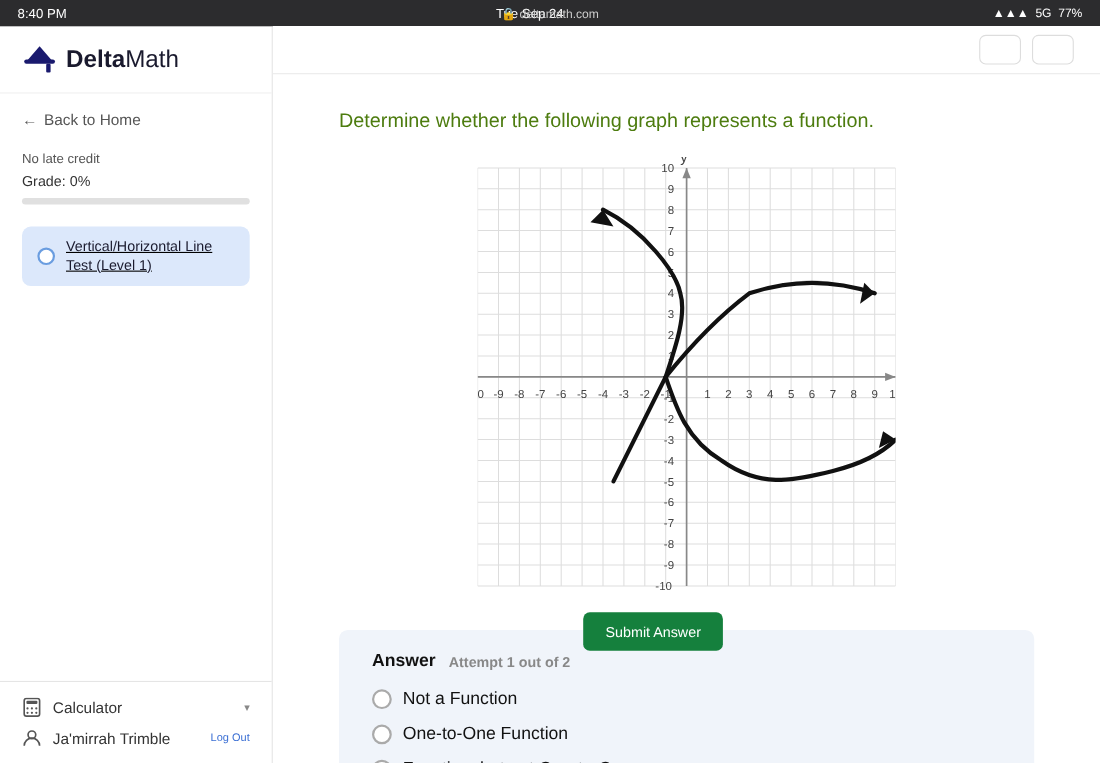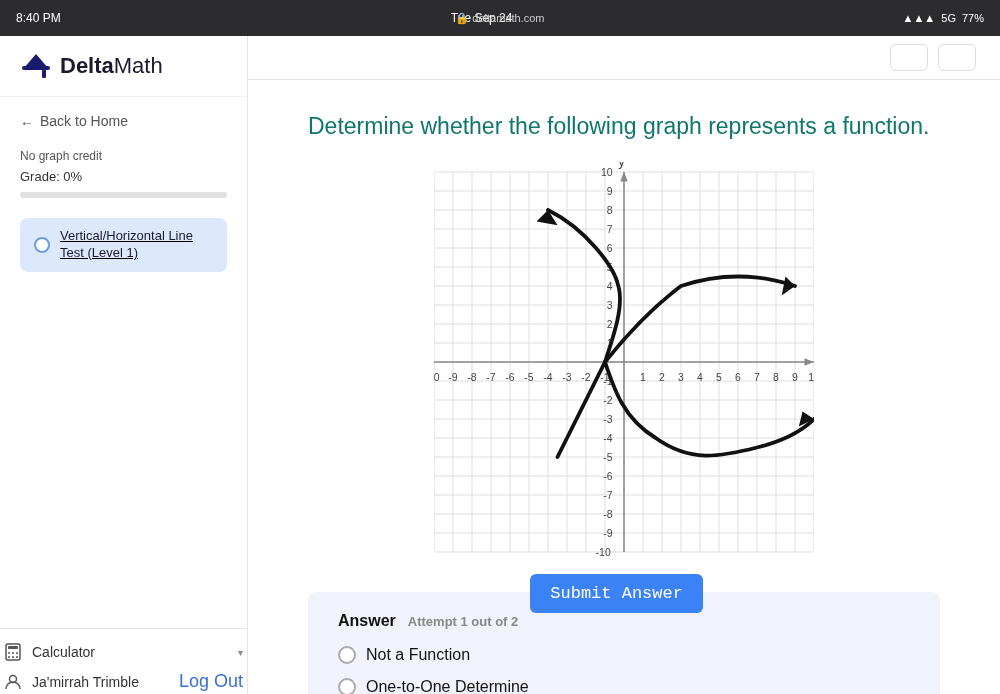--- a/index.html
+++ b/index.html
@@ -7,21 +7,21 @@
 
     
     .status-bar {
       background: #2c2c2e;
       color: white;
       font-size: 12px;
       padding: 4px 16px;
       display: flex;
       justify-content: space-between;
       align-items: center;
-      height: 36px;
+      height: 24px;
     }
     .status-bar-center {
       position: absolute;
       left: 50%;
       transform: translateX(-50%);
       color: #ccc;
       font-size: 11px;
     }
     .status-bar-right {
       display: flex;
@@ -126,42 +126,42 @@
       flex-shrink: 0;
     }
     .problem-label {
       font-size: 13px;
       font-weight: 500;
       color: #1a1a2e;
       line-height: 1.3;
     }
 
     .sidebar-footer {
-      padding: 14px 4px;
+      padding: 14px 20px;
       border-top: 1px solid #e5e5e5;
       display: flex;
       flex-direction: column;
       gap: 10px;
     }
     .footer-item {
       display: flex;
       align-items: center;
       gap: 10px;
       font-size: 14px;
       color: #333;
       cursor: pointer;
     }
     .calculator-icon, .user-icon {
       width: 18px;
       height: 18px;
       color: #555;
     }
     .logout-link {
       color: #3b6fd4;
-      font-size: 18px;
+      font-size: 10px;
       cursor: pointer;
       margin-left: auto;
     }
     .chevron-down {
       font-size: 10px;
       color: #888;
       margin-left: auto;
     }
 
     
@@ -191,22 +191,22 @@
       color: #333;
     }
 
     .problem-container {
       padding: 30px 60px 20px 60px;
       background: white;
       margin: 0;
     }
 
     .problem-question {
-      font-size: 23px;
-      color: #0f766e;
+      font-size: 18px;
+      color: #4d7c0f;
       margin-bottom: 20px;
       line-height: 1.4;
     }
 
     
     .graph-wrapper {
       display: flex;
       justify-content: center;
       margin-bottom: 30px;
     }
@@ -252,30 +252,29 @@
       border: 2px solid #aaa;
       background: white;
       flex-shrink: 0;
       cursor: pointer;
     }
     .option-text {
       font-size: 16px;
       color: #111;
     }
     .submit-btn {
-      background: #3b82f6;
+      background: #15803d;
       color: white;
       border: none;
       border-radius: 6px;
       padding: 10px 20px;
-      font-size: 17px;
+      font-size: 13px;
       cursor: pointer;
       float: right;
       margin-top: -55px;
-      font-family: Liberation Mono, monospace;
     }
 
     
     .logo-hat-svg {
       width: 32px;
       height: 28px;
     }
   </style>
 </head>
 <body>
@@ -306,21 +305,21 @@
         <span class="delta">Delta</span><span class="math">Math</span>
       </span>
     </div>
 
     <div class="sidebar-content">
       <a class="back-link">
         <span>←</span>
         <span>Back to Home</span>
       </a>
 
-      <div class="no-late-credit">No graph credit</div>
+      <div class="no-late-credit">No late credit</div>
       <div class="grade-text">Grade: 0%</div>
       <div class="progress-bar-container">
         <div class="progress-bar-fill"></div>
       </div>
 
       <div class="problem-item">
         <div class="problem-circle"></div>
         <span class="problem-label">Vertical/Horizontal Line Test (Level 1)</span>
       </div>
     </div>
@@ -485,21 +484,21 @@
           <span class="attempt-text">Attempt 1 out of 2</span>
           <button class="submit-btn">Submit Answer</button>
         </div>
         <div class="answer-options">
           <div class="answer-option">
             <div class="radio-circle"></div>
             <span class="option-text">Not a Function</span>
           </div>
           <div class="answer-option">
             <div class="radio-circle"></div>
-            <span class="option-text">One-to-One Determine</span>
+            <span class="option-text">One-to-One Function</span>
           </div>
           <div class="answer-option">
             <div class="radio-circle"></div>
             <span class="option-text">Function, but not One-to-One</span>
           </div>
         </div>
       </div>
 
     </div>
   </div>

